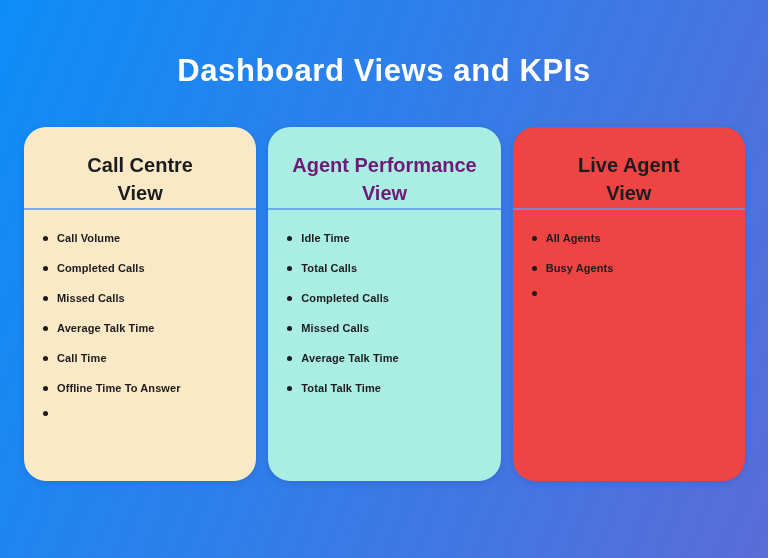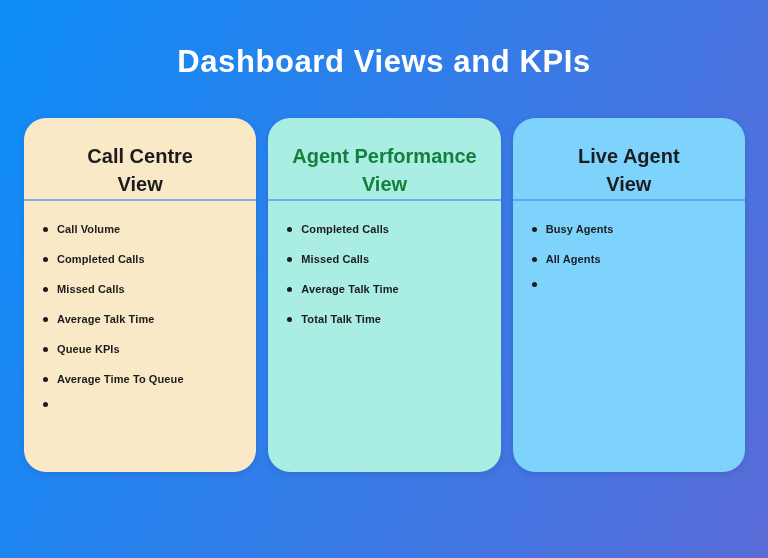--- a/index.html
+++ b/index.html
@@ -5,21 +5,21 @@
   * { box-sizing: border-box; }
   html, body { margin: 0; padding: 0; }
   body {
     width: 768px;
     height: 558px;
     overflow: hidden;
     font-family: "Liberation Sans", "DejaVu Sans", sans-serif;
     background: linear-gradient(112deg, #0D8DF8 0%, #5A6CD8 100%);
   }
   .page-title {
-    margin: 3px;
+    margin: 12px;
     padding-top: 41px;
     text-align: center;
     font-size: 31px;
     line-height: 1.15;
     font-weight: bold;
     letter-spacing: 0.6px;
     color: #FFFFFF;
   }
   .cards-row {
     display: flex;
@@ -108,72 +108,80 @@
           <li>
             <span class="dot" style="background: rgb(28, 28, 30);"></span>
             <span class="kpi-label">Missed Calls</span>
           </li>
           <li>
             <span class="dot" style="background: rgb(28, 28, 30);"></span>
             <span class="kpi-label">Average Talk Time</span>
           </li>
           <li>
             <span class="dot" style="background: rgb(28, 28, 30);"></span>
-            <span class="kpi-label">Queue KPIs</span>
+            <span class="kpi-label">Call Time</span>
           </li>
           <li>
             <span class="dot" style="background: rgb(28, 28, 30);"></span>
-            <span class="kpi-label">Average Time To Queue</span>
+            <span class="kpi-label">Offline Time To Answer</span>
           </li>
           <li>
             <span class="dot" style="background: rgb(28, 28, 30);"></span>
           </li>
         </ul>
     </section>
 
     <section class="card" style="background: rgb(169, 237, 227);">
       <header class="card-header">
-        <h2 class="card-title" style="color: #15803d;">Agent Performance
+        <h2 class="card-title" style="color: #701a75;">Agent Performance
 View</h2>
       </header>
       <div class="card-divider" style="background: rgb(94, 155, 232);"></div>
       <ul class="kpi-list">
+          <li>
+            <span class="dot" style="background: rgb(28, 28, 30);"></span>
+            <span class="kpi-label">Idle Time</span>
+          </li>
+          <li>
+            <span class="dot" style="background: rgb(28, 28, 30);"></span>
+            <span class="kpi-label">Total Calls</span>
+          </li>
           <li>
             <span class="dot" style="background: rgb(28, 28, 30);"></span>
             <span class="kpi-label">Completed Calls</span>
           </li>
           <li>
             <span class="dot" style="background: rgb(28, 28, 30);"></span>
             <span class="kpi-label">Missed Calls</span>
           </li>
           <li>
             <span class="dot" style="background: rgb(28, 28, 30);"></span>
             <span class="kpi-label">Average Talk Time</span>
           </li>
           <li>
             <span class="dot" style="background: rgb(28, 28, 30);"></span>
             <span class="kpi-label">Total Talk Time</span>
           </li>
         </ul>
     </section>
 
-    <section class="card" style="background: #7dd3fc;">
+    <section class="card" style="background: #ef4444;">
       <header class="card-header">
         <h2 class="card-title" style="color: rgb(28, 28, 30);">Live Agent
 View</h2>
       </header>
       <div class="card-divider" style="background: rgb(94, 155, 232);"></div>
       <ul class="kpi-list">
           <li>
             <span class="dot" style="background: rgb(28, 28, 30);"></span>
-            <span class="kpi-label">Busy Agents</span>
+            <span class="kpi-label">All Agents</span>
           </li>
           <li>
             <span class="dot" style="background: rgb(28, 28, 30);"></span>
-            <span class="kpi-label">All Agents</span>
+            <span class="kpi-label">Busy Agents</span>
           </li>
           <li>
             <span class="dot" style="background: rgb(28, 28, 30);"></span>
           </li>
         </ul>
     </section>
 
   </div>
 </div>
 

